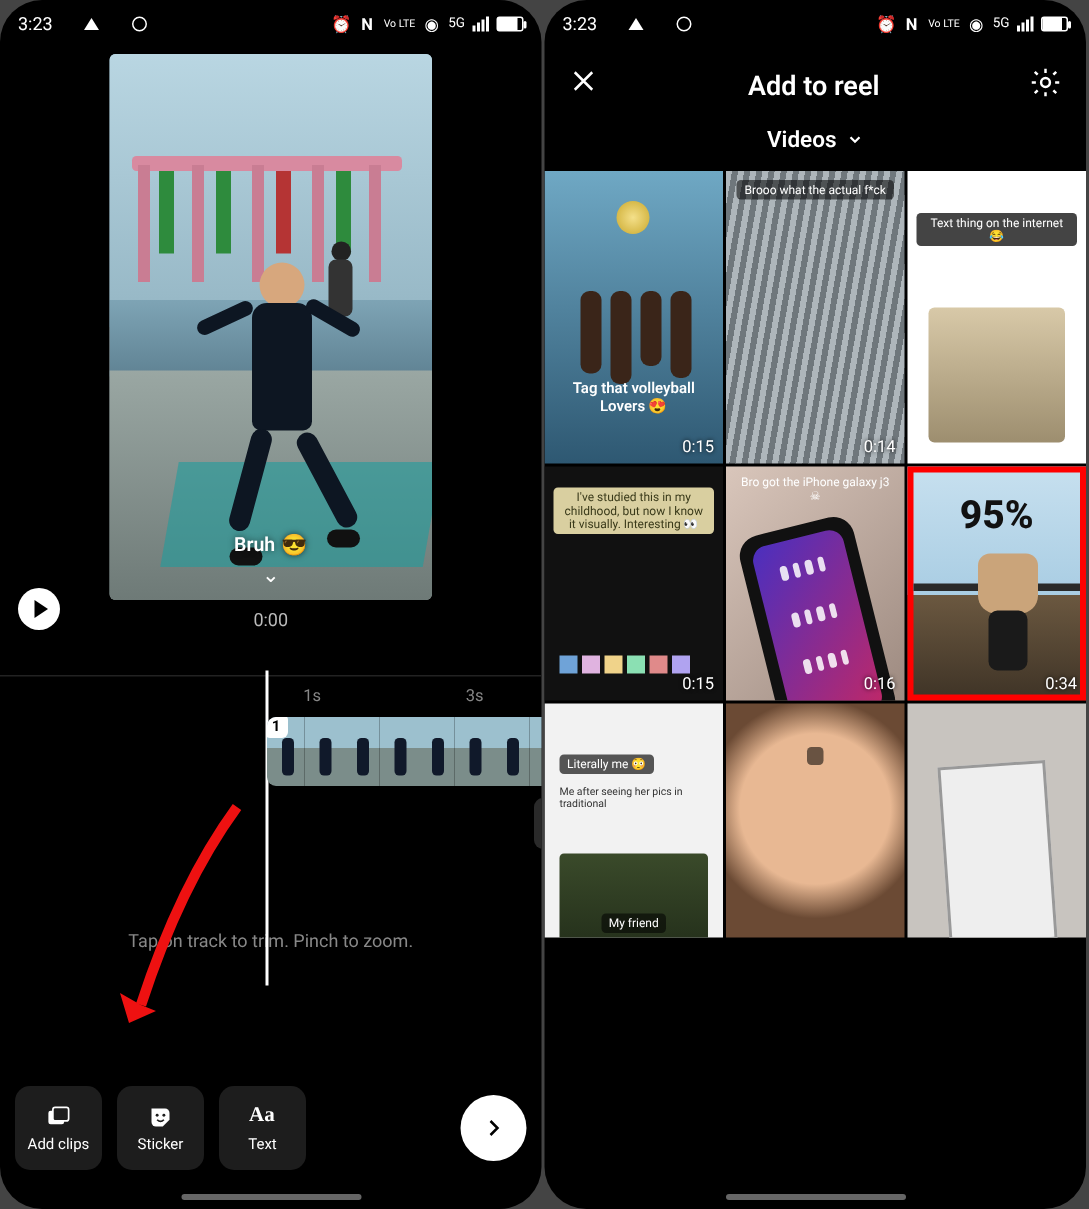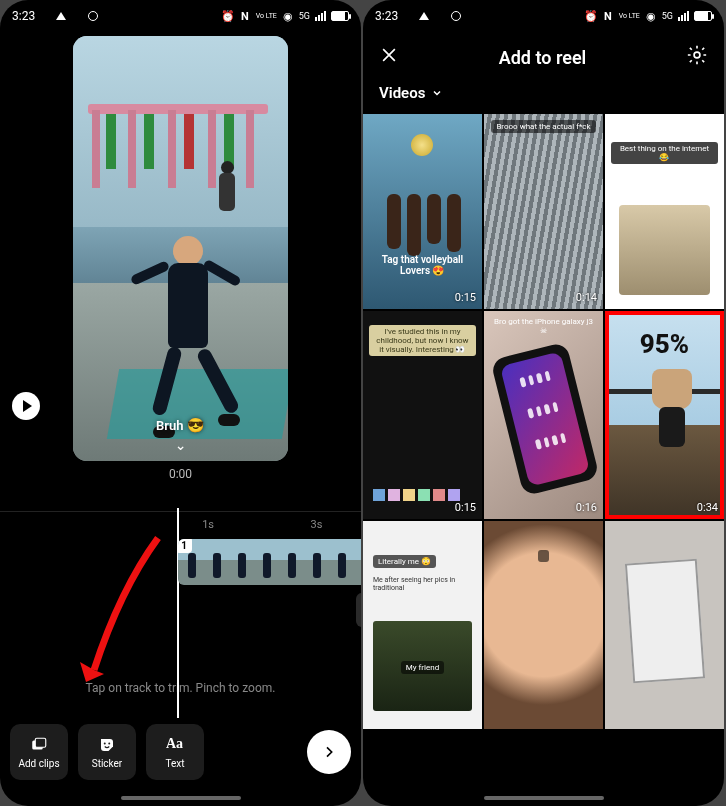--- a/index.html
+++ b/index.html
@@ -39,22 +39,22 @@
   .sig { display:flex;align-items:flex-end;gap:1px;}
   .sig span{width:2px;background:#fff;}
   .sig span:nth-child(1){height:4px}.sig span:nth-child(2){height:6px}.sig span:nth-child(3){height:8px}.sig span:nth-child(4){height:10px}
   .batt{width:18px;height:10px;border:1px solid #fff;border-radius:2px;position:relative}
   .batt::after{content:"";position:absolute;right:-3px;top:2px;width:2px;height:5px;background:#fff;border-radius:1px}
   .batt i{display:block;height:100%;width:80%;background:#fff}
 
   
   .preview-area { display:flex;flex-direction:column;align-items:center;padding-top:8px; }
   .preview {
-    width: 215px; height: 425px;
-    border-radius: 14px;
+    width: 215px; height: 364px;
+    border-radius: 4px;
     position: relative;
     overflow: hidden;
     background: linear-gradient(#a6c8d8 0%, #a6c8d8 50%, #aab5b7 50%, #8fa0a0 100%);
   }
   .preview .sky{position:absolute;inset:0 0 55% 0;background:linear-gradient(#b9d6e2,#98b9c7)}
   .preview .sea{position:absolute;top:45%;left:0;right:0;height:14%;background:linear-gradient(#7ea4b5,#5f8293)}
   .preview .ground{position:absolute;bottom:0;left:0;right:0;height:42%;background:linear-gradient(#9aa7a3,#6e7a77)}
   .preview .mat{position:absolute;bottom:22px;left:40px;right:0;height:70px;background:#1f9c9c;transform:skewX(-10deg);opacity:.6}
   .struct{position:absolute;top:68px;left:15px;right:20px;height:90px;}
   .struct .top{position:absolute;top:0;left:0;right:0;height:10px;background:#d88aa0;border-radius:3px}
@@ -101,29 +101,29 @@
   .next-circle svg{width:16px;height:16px}
   .home-ind{position:absolute;bottom:6px;left:50%;transform:translateX(-50%);width:120px;height:4px;background:#666;border-radius:3px}
 
   .arrow-annot{position:absolute;left:70px;top:530px;width:95px;height:155px;pointer-events:none}
 
   
   .r-header{display:flex;align-items:center;padding:16px 16px 12px;color:#fff}
   .close-x{font-size:22px;color:#fff}
   .r-title{flex:1;text-align:center;font-size:18px;font-weight:600}
   .gear{width:22px;height:22px}
-  .r-filter{display:flex;align-items:center;justify-content:flex-start;padding:2px 16px 12px}
+  .r-filter{display:flex;align-items:center;justify-content:center;padding:2px 16px 12px}
   .src-sel{display:flex;align-items:center;gap:6px;color:#fff;font-size:15px;font-weight:600}
   .gs-pill{display:flex;align-items:center;gap:6px;background:#2a2a2a;color:#fff;font-size:12px;padding:7px 12px;border-radius:18px}
   .gs-pill .p{width:14px;height:14px;border:1.4px solid #fff;border-radius:50%;position:relative}
   .gs-pill .p::after{content:"";position:absolute;left:3px;top:2px;width:5px;height:5px;border:1.3px solid #fff;border-radius:50%}
 
   .grid{display:grid;grid-template-columns:repeat(3,1fr);gap:2px}
   .cell{position:relative;height:195px;overflow:hidden;background:#222}
-  .cell.short{height:208px}
+  .cell.short{height:156px}
   .dur{position:absolute;right:6px;bottom:5px;color:#fff;font-size:11px;text-shadow:0 0 3px #000}
   .sel{outline:4px solid #f00;outline-offset:-4px}
   .top-text{position:absolute;top:6px;left:6px;right:6px;color:#fff;font-size:8px;text-align:center}
   .mid-text{position:absolute;top:45%;left:6px;right:6px;color:#fff;font-size:10px;text-align:center;font-weight:600}
   .pill-txt{display:inline-block;background:rgba(0,0,0,.55);padding:2px 5px;border-radius:3px;font-size:8px;color:#fff}
 
   
   .th-vball{background:linear-gradient(#6fa8c4,#2e5872)}
   .th-vball .ppl{position:absolute;bottom:35px;left:20px;right:20px;height:80px}
   .th-vball .ppl span{position:absolute;width:14px;height:45px;background:#3a2519;border-radius:6px}
@@ -352,21 +352,21 @@
           <span style="left:64px;height:58px"></span>
       </div>
       <div class="mid-text" style="top:72%">Tag that volleyball Lovers 😍</div>
       <span class="dur">0:15</span>
     </div>
     <div class="cell th-metal">
       <div class="top-text"><span class="pill-txt">Brooo what the actual f*ck</span></div>
       <span class="dur">0:14</span>
     </div>
     <div class="cell th-white">
-      <div class="top-text" style="top:28px"><span class="pill-txt" style="background:#444">Best thing on the internet 😂</span></div>
+      <div class="top-text" style="top:28px"><span class="pill-txt" style="background:#444">Text thing on the internet 😂</span></div>
       <div class="rb"></div>
       <span class="dur"></span>
     </div>
 
     <div class="cell short th-colors">
       <div class="top-text" style="top:14px"><span class="pill-txt" style="background:#d9cfa0;color:#3a3a1a">I've studied this in my childhood, but now I know it visually. Interesting 👀</span></div>
       <div class="sw">
           <span style="background:#6fa3d8"></span>
           <span style="background:#e0b3e0"></span>
           <span style="background:#f0d38a"></span>

